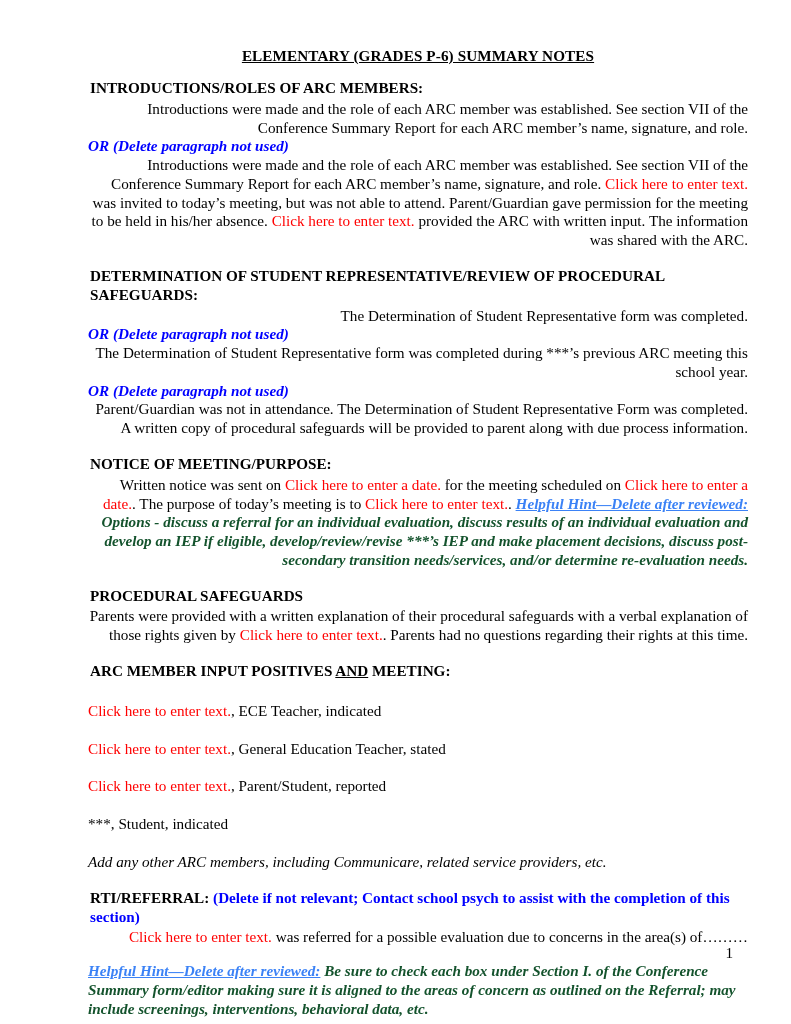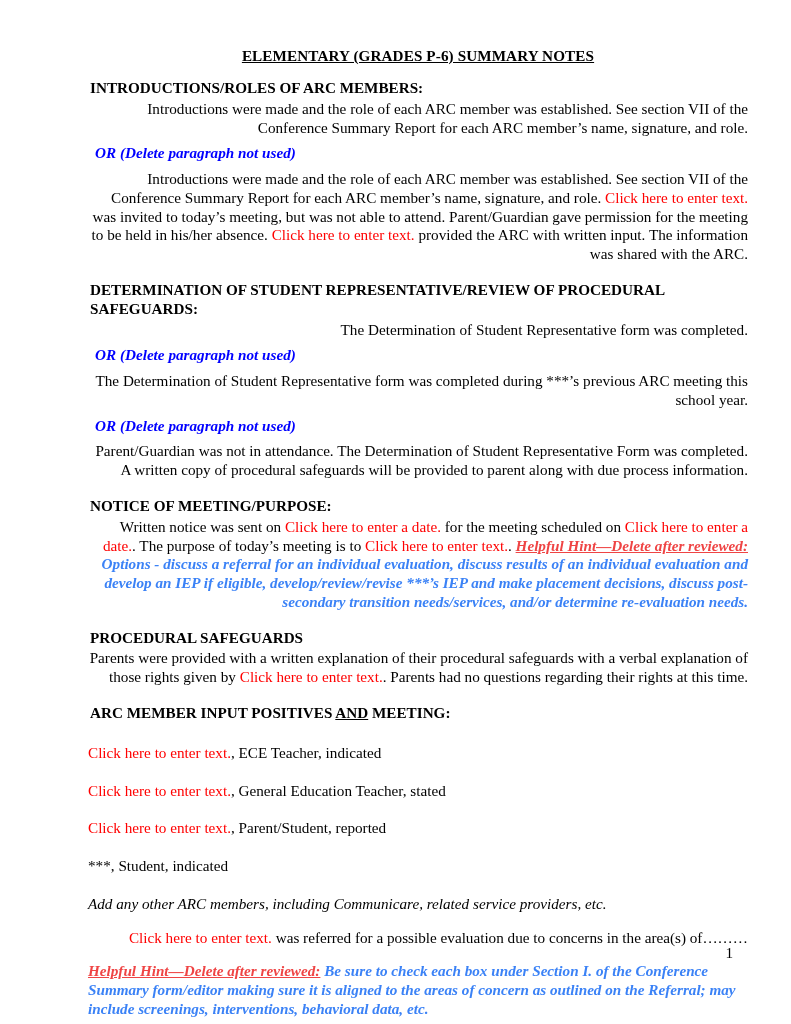--- a/index.html
+++ b/index.html
@@ -47,29 +47,29 @@
     margin: 0;
     line-height: 1.235;
     text-align: right;
   }
   .blue-alt {
     color: #0000ff;
     font-weight: bold;
     font-style: italic;
     font-size: 15.2px;
     line-height: 1.235;
-    margin: 7px;
+    margin: 0;
   }
   .blue-hint {
-    color: #3b82f6;
+    color: #14532d;
     font-weight: bold;
     font-style: italic;
   }
   .blue-hint-label {
-    color: #ef4444;
+    color: #3b82f6;
     font-weight: bold;
     font-style: italic;
     text-decoration: underline;
   }
   .blue-bold {
     color: #0000ff;
     font-weight: bold;
   }
   .red {
     color: #ff0000;
@@ -138,20 +138,21 @@
     <div class="list-line"><span class="red">Click here to enter text.</span><span>, General Education Teacher, stated</span></div>
     <div class="spacer-lg"></div>
     <div class="list-line"><span class="red">Click here to enter text.</span><span>, Parent/Student, reported</span></div>
     <div class="spacer-lg"></div>
     <div class="list-line"><span>***, Student, indicated</span></div>
     <div class="spacer-lg"></div>
     <div class="list-line ital">Add any other ARC members, including Communicare, related service providers, etc.</div>
 
     <div class="spacer"></div>
 
+    <div class="heading"><span>RTI/REFERRAL:</span><span class="blue-bold"> (Delete if not relevant; Contact school psych to assist with the completion of this section)</span></div>
     <div class="para"><span class="red">Click here to enter text.</span><span> was referred for a possible evaluation due to concerns in the area(s) of………</span></div>
 
     <div class="spacer"></div>
 
     <div class="block-hint"><span class="blue-hint-label">Helpful Hint—Delete after reviewed:</span><span class="blue-hint">  Be sure to check each box under Section I. of the Conference Summary form/editor making sure it is aligned to the areas of concern as outlined on the Referral; may include screenings, interventions, behavioral data, etc.</span></div>
 
     <div class="spacer"></div>
 
     <div class="para"><span>The ARC discussed the Referral for Evaluation form. The demographic information on the referral was reviewed for accuracy, and it is noted that </span></div>
 

